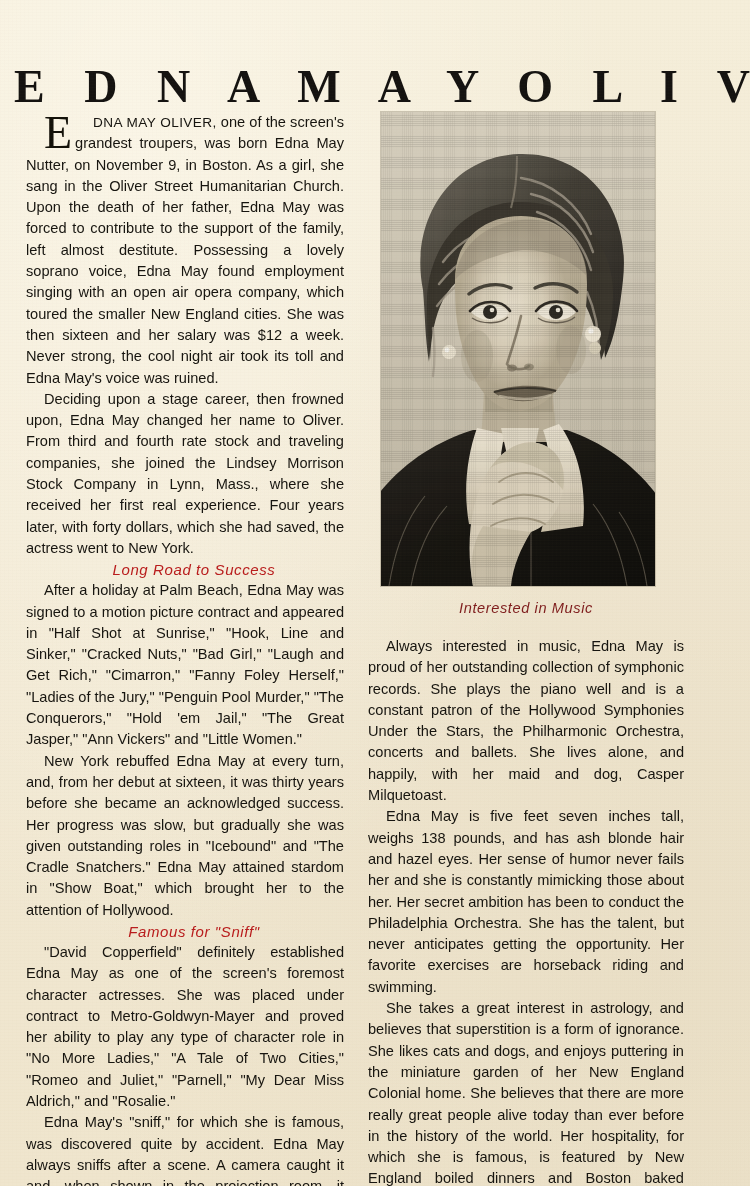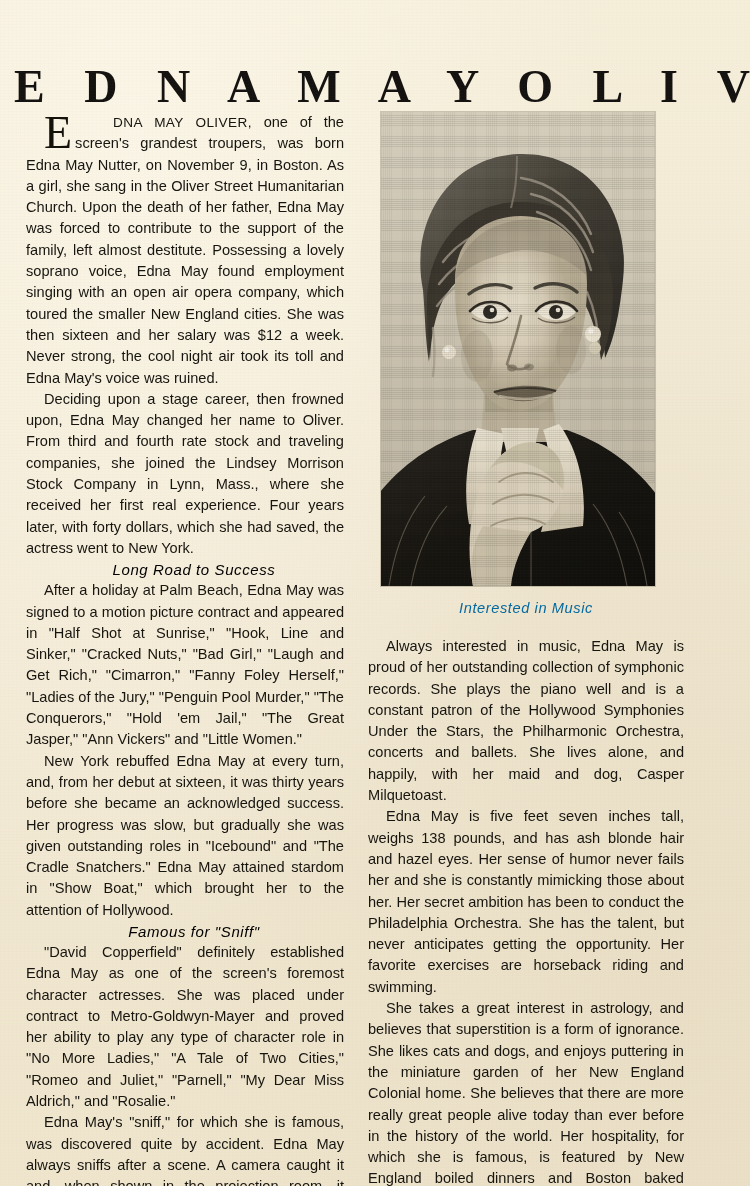--- a/index.html
+++ b/index.html
@@ -76,32 +76,31 @@
     font-size: 46px;
     line-height: 38px;
     padding: 1px 3px 0 0;
     margin-top: 1px;
     color: #121008;
     font-weight: 400;
   }
   .smallcaps {
     font-size: 13.6px;
     letter-spacing: 0.4px;
-    margin-left: 20px;
   }
 
   .subhead {
     font-family: "Liberation Sans", "DejaVu Sans", sans-serif;
     font-style: italic;
     font-size: 15px;
     line-height: 21px;
     text-align: center;
     letter-spacing: 0.6px;
     margin: 6px 0 2px 0;
-    color: #000000;
+    color: #b91c1c;
     text-indent: 0;
   }
 
   
   .photo-wrap {
     position: absolute;
     left: 381px;
     top: 112px;
     width: 274px;
     height: 474px;
@@ -135,21 +134,21 @@
   .caption {
     position: absolute;
     left: 368px;
     top: 600px;
     width: 316px;
     text-align: center;
     font-family: "Liberation Sans", "DejaVu Sans", sans-serif;
     font-style: italic;
     font-size: 14.6px;
     letter-spacing: 0.6px;
-    color: #0369a1;
+    color: #7f1d1d;
   }
 </style>
 </head>
 <body>
 
 <div class="page"></div>
 
 <h1 class="title">E D N A   M A Y   O L I V E R</h1>
 
 <div class="col col-left">

